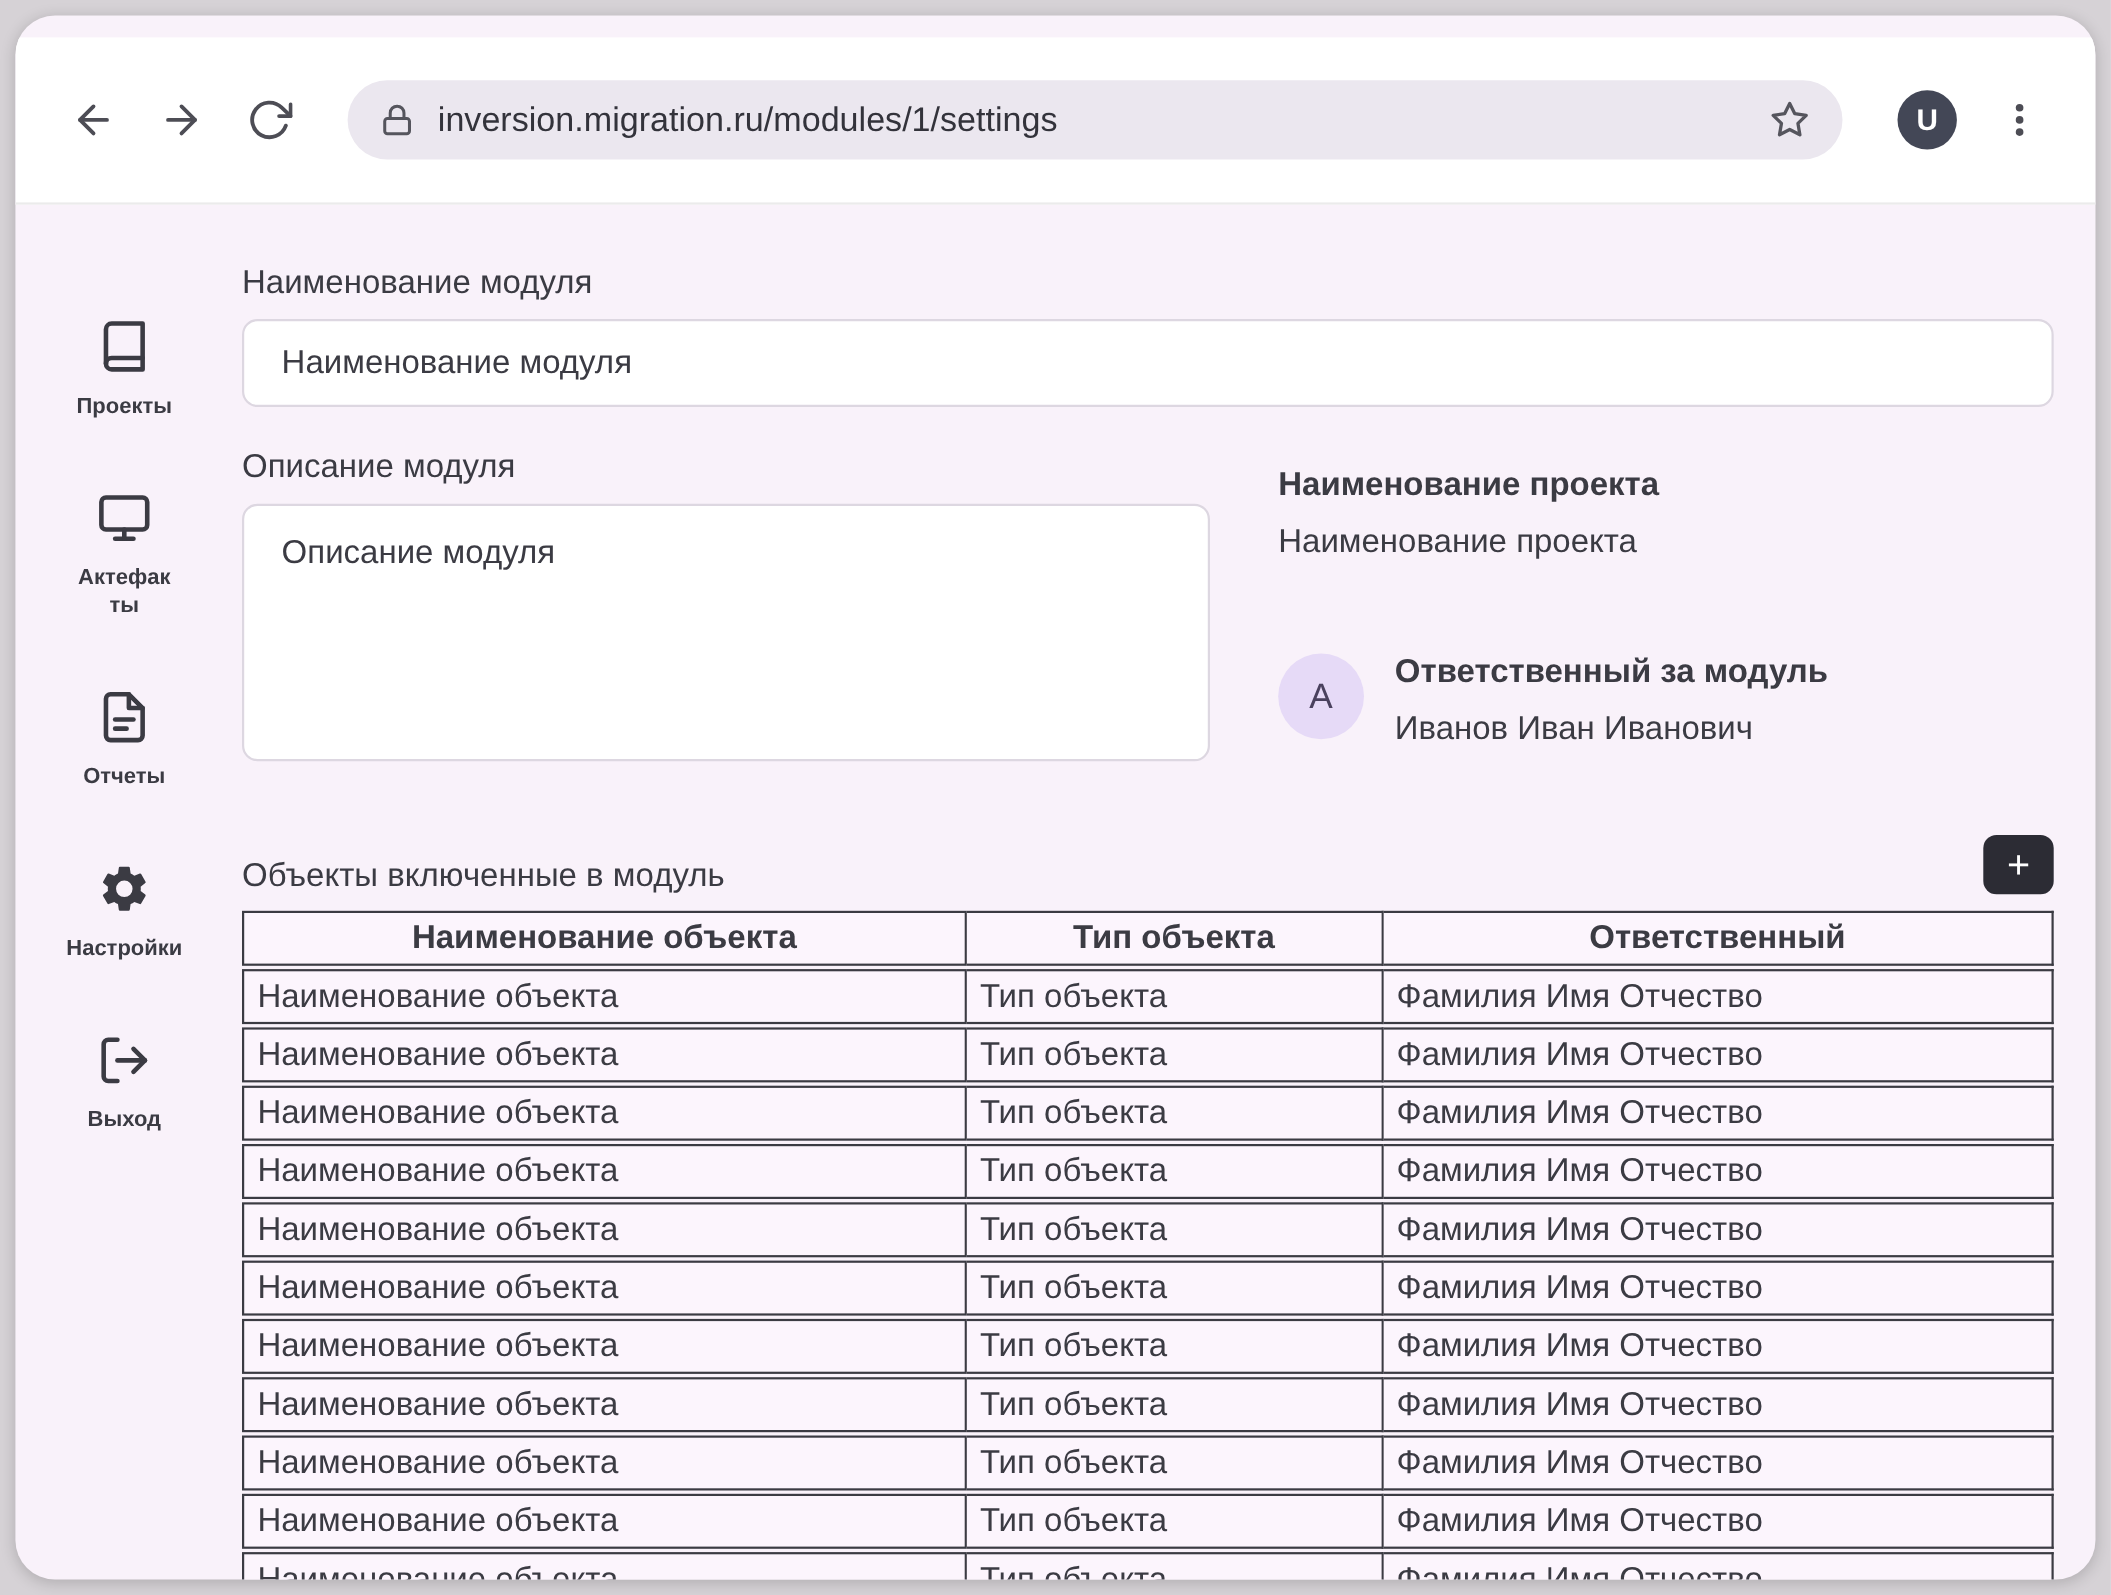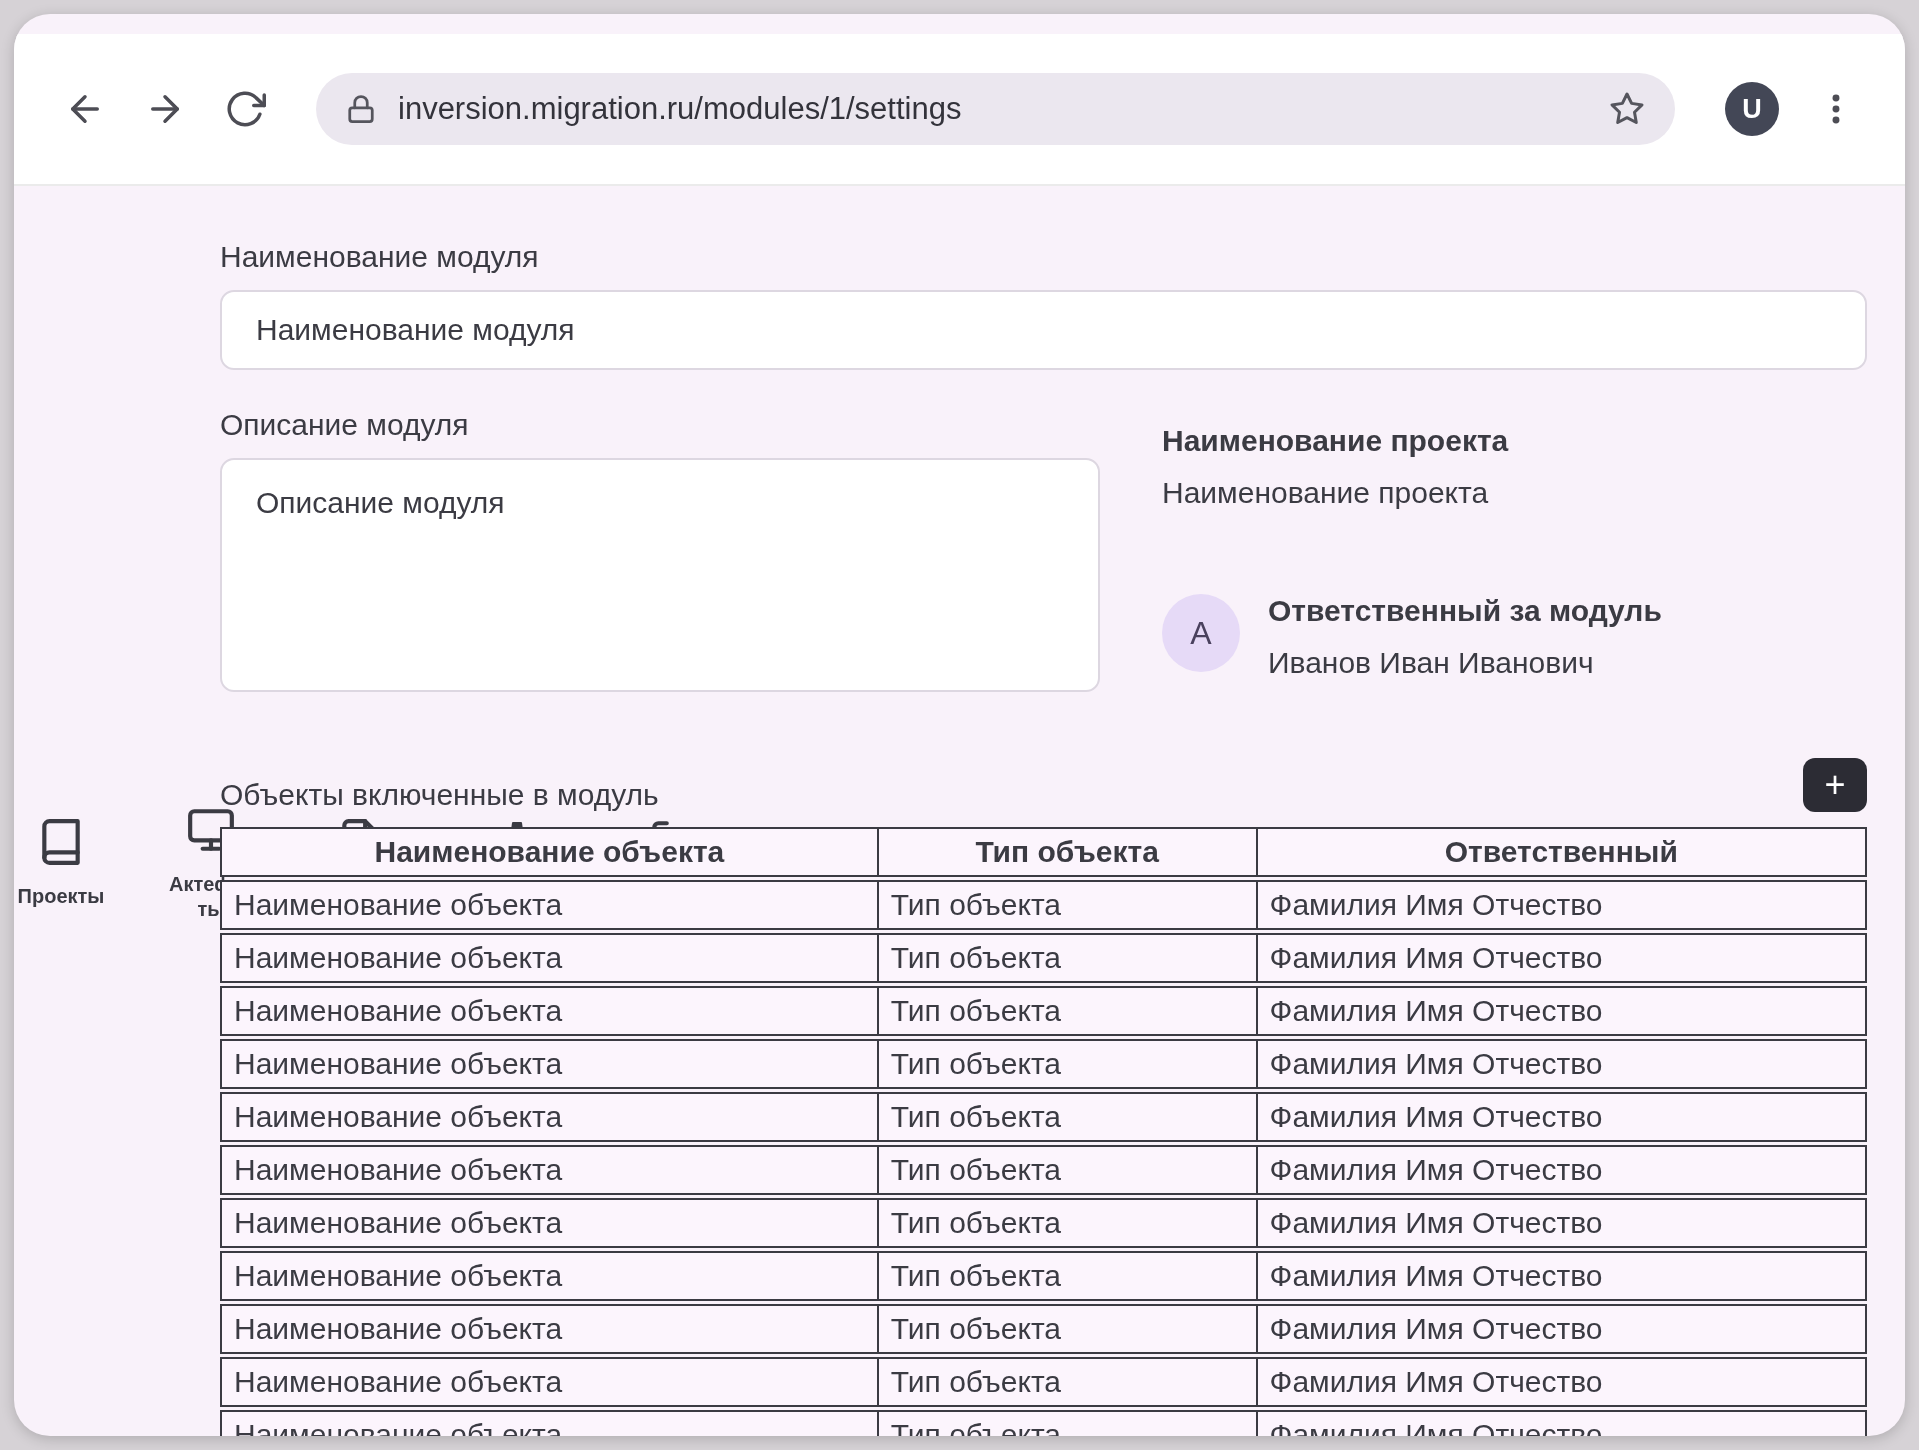--- a/index.html
+++ b/index.html
@@ -47,21 +47,21 @@
     display: flex; align-items: center; justify-content: center;
     font-size: 27px; font-weight: bold;
   }
   .dots-icon { width: 38px; height: 38px; color: #4d4d55; flex: none; }
   .dots-icon svg { width: 100%; height: 100%; display: block; }
   
   .content { flex: 1; display: flex; min-height: 0; }
   .sidebar {
     width: 198px; flex: none;
     padding-top: 96px;
-    display: flex; flex-direction: row; align-items: center; gap: 56px;
+    display: flex; flex-direction: column; align-items: center; gap: 56px;
   }
   .side-item { display: flex; flex-direction: column; align-items: center; gap: 9px; cursor: pointer; }
   .icon-wrap { display: flex; align-items: center; justify-content: center; padding: 8px 22px; border-radius: 28px; }
   .side-item.active .icon-wrap { background: #e9def6; padding: 10px 34px; }
   .side-icon { width: 50px; height: 50px; color: #3b3b43; }
   .side-icon svg { width: 100%; height: 100%; display: block; }
   .side-label { font-size: 20px; font-weight: 700; text-align: center; line-height: 1.25; color: #3b3b43; }
   .side-item.wrap .side-label { max-width: 92px; word-break: break-all; }
   
   .main { flex: 1; min-width: 0; padding: 54px 38px 0 8px; }

